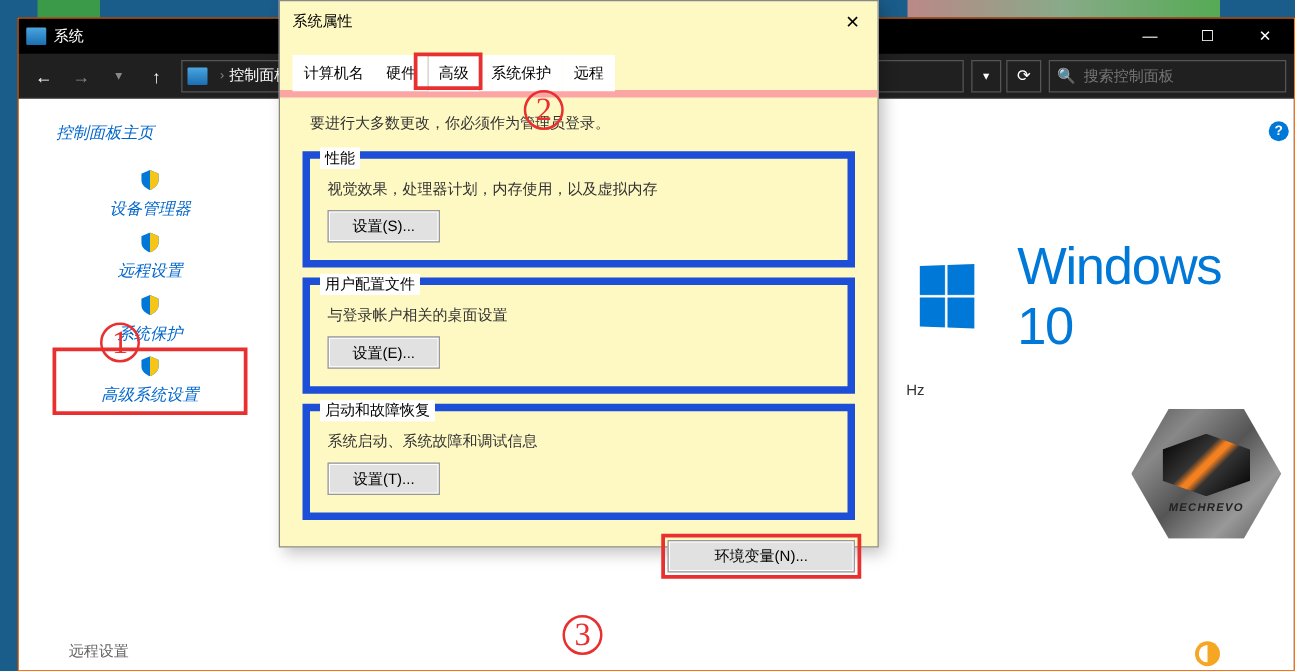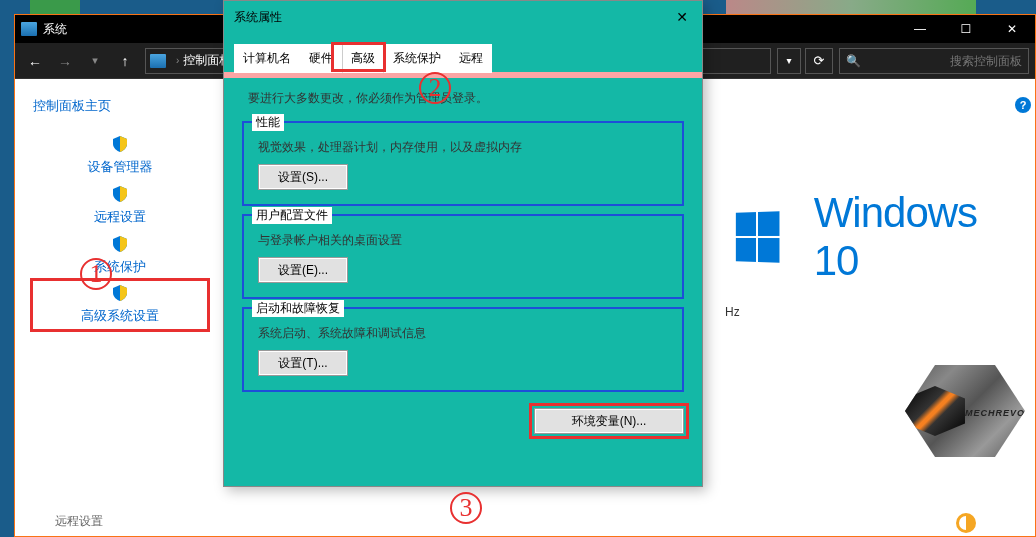--- a/index.html
+++ b/index.html
@@ -21,58 +21,58 @@
     .nav-btn { width: 28px; height: 28px; display: flex; align-items: center; justify-content: center; color: #888; font-size: 14px; }
     .nav-btn.active { color: #fff; }
     .breadcrumb-bar { flex: 1; height: 26px; border: 1px solid #555; display: flex; align-items: center; padding: 0 4px; margin: 0 4px; }
     .breadcrumb-bar .bc-icon { width: 16px; height: 14px; background: linear-gradient(#4aa5e0,#1a6fb0); margin-right: 6px; border-radius: 1px; }
     .breadcrumb-bar .bc-sep { color: #888; margin: 0 4px; font-size: 10px; }
     .breadcrumb-bar .bc-text { color: #fff; font-size: 12px; }
     .bc-dropdown { width: 24px; height: 26px; border: 1px solid #555; display:flex; align-items:center; justify-content:center; color:#fff; font-size:10px; margin-right: 2px;}
     .bc-refresh { width: 28px; height: 26px; border: 1px solid #555; display:flex; align-items:center; justify-content:center; color:#fff; font-size:13px; }
     .search-box { width: 190px; height: 26px; border: 1px solid #555; display: flex; align-items: center; padding: 0 6px; margin-left: 4px; }
     .search-box .sicon { color: #888; font-size: 12px; margin-right: 6px; }
-    .search-box input { background: transparent; border: none; color: #888; font-size: 12px; outline: none; width: 100%; text-align: right; }
+    .search-box input { background: transparent; border: none; color: #888; font-size: 12px; outline: none; width: 100%; }
     
     .sys-body { display: flex; height: calc(100% - 64px); background: #fff; }
-    .sidebar { width: 210px; padding: 18px 18px; border-right: none; }
+    .sidebar { width: 210px; padding: 18px 30px; border-right: none; font-style: italic; }
     .sidebar-title { color: #0066cc; font-size: 13px; margin-bottom: 16px; }
     .sidebar-item { display: flex; align-items: center; gap: 6px; padding: 5px 2px; font-size: 13px; color: #0066cc; cursor: pointer; flex-direction: column; }
     .shield-icon { width: 14px; height: 16px; }
     .sidebar-item.boxed { border: 3px solid #e83030; padding: 4px 2px; margin: -3px; }
     .annotation { color: #e83030; font-size: 26px; font-weight: normal; border: 2.5px solid #e83030; border-radius: 50%; width: 32px; height: 32px; display: flex; align-items: center; justify-content: center; position: absolute; background: transparent; font-family: serif; }
     .footer-link { position: absolute; bottom: 6px; left: 40px; color: #666; font-size: 12px; }
     
     .spec-panel { flex: 1; padding: 20px 30px; position: relative; }
     .win-logo { display: flex; align-items: center; gap: 15px; margin-top: 90px; margin-left: 480px; }
     .win-logo-sq { width: 50px; height: 50px; display: grid; grid-template: 1fr 1fr / 1fr 1fr; gap: 2px; transform: perspective(100px) rotateY(-8deg); }
     .win-logo-sq div { background: #0078d7; }
     .win-logo-text { font-size: 42px; font-weight: 300; color: #0078d7; letter-spacing: -1px; margin-left: 20px; }
     .spec-text { color: #333; font-size: 12px; position: absolute; }
     
     
-    .mechrevo { position: absolute; right: 10px; top: 248px; width: 120px; height: 92px; background: linear-gradient(135deg,#555 0%, #888 25%, #555 50%, #999 75%, #555 100%); clip-path: polygon(25% 0%, 75% 0%, 100% 50%, 75% 100%, 25% 100%, 0% 50%); display: flex; align-items: center; justify-content: center; margin-top: 38px; }
+    .mechrevo { position: absolute; right: 10px; top: 248px; width: 120px; height: 104px; background: linear-gradient(135deg,#555 0%, #888 25%, #555 50%, #999 75%, #555 100%); clip-path: polygon(25% 0%, 75% 0%, 100% 50%, 75% 100%, 25% 100%, 0% 50%); display: flex; flex-direction: column; align-items: center; justify-content: center; }
     .mechrevo-inner { width: 70px; height: 50px; background: linear-gradient(135deg,#000 0%, #333 40%, #f58020 48%, #f58020 52%, #333 60%, #000 100%); clip-path: polygon(50% 0%, 100% 25%, 100% 75%, 50% 100%, 0% 75%, 0% 25%); }
     .mechrevo-label { font-size: 9px; font-weight: bold; color: #222; letter-spacing: 1px; margin-top: 4px; font-style: italic; }
     
     
     .watermark { position: absolute; right: 4px; bottom: 4px; display: flex; align-items: center; gap: 4px; color: #fff; font-size: 13px; font-weight: bold; }
     .watermark .wm-icon { width: 20px; height: 20px; background: #f5a623; border-radius: 50%; position: relative; }
     .watermark .wm-icon::after { content:""; position:absolute; left:3px; top:3px; width:14px; height:14px; border-radius:50%; background:#fff; clip-path: polygon(0 0, 50% 0, 50% 100%, 0 100%);}
     
     
-    .dialog { position: absolute; top: 0; left: 223px; width: 480px; height: 487px; background: #14b8a6; border: 1px solid #888; box-shadow: 4px 4px 12px rgba(0,0,0,.25); }
+    .dialog { position: absolute; top: 0; left: 223px; width: 480px; height: 438px; background: #fef9c3; border: 1px solid #888; box-shadow: 4px 4px 12px rgba(0,0,0,.25); }
     .dialog-titlebar { height: 32px; display: flex; align-items: center; justify-content: space-between; padding: 0 4px 0 10px; font-size: 12px; }
     .dialog-close { width: 32px; height: 26px; display: flex; align-items: center; justify-content: center; font-size: 14px; }
     .tabs { display: flex; border-bottom: 6px solid #fca5a5; padding: 0 10px; margin-top: 10px; }
     .tab { padding: 5px 8px; font-size: 12px; border: 1px solid transparent; border-bottom: none; cursor: pointer; position: relative; top: 1px; background: #fff; }
     .tab.active { border-color: #ccc; border-bottom: 1px solid #fff; }
     .tab-note { color: #333; font-size: 12px; padding: 12px 24px 6px; }
     
-    .groupbox { border: 2px solid #1d4ed8; margin: 8px 18px; padding: 16px 14px 14px; position: relative; }
+    .groupbox { border: 6px solid #1d4ed8; margin: 8px 18px; padding: 16px 14px 14px; position: relative; }
     .groupbox-legend { position: absolute; top: -9px; left: 8px; background: #fff; padding: 0 4px; font-size: 12px; }
     .groupbox-text { font-size: 12px; color: #333; }
     .groupbox-btn-row { display: flex; justify-content: flex-start; margin-top: 8px; }
     .win-btn { min-width: 90px; height: 26px; background: #e1e1e1; border: 1px solid #999; font-size: 12px; padding: 0 14px; cursor: pointer; box-shadow: inset 0 0 0 1px #fff; }
     .env-btn-row { display: flex; justify-content: flex-end; padding: 8px 18px; align-items: flex-end; }
     .env-box { border: 3px solid #e83030; padding: 2px; margin: -5px -5px -5px 0; }
     .tab-annot-box { position: absolute; border: 3px solid #e83030; top: 42px; left: 331px; width: 55px; height: 30px; pointer-events: none; }
     .help-icon { position: absolute; right: 4px; top: 82px; width: 16px; height: 16px; background: #0078d7; color: #fff; border-radius: 50%; font-size: 11px; display: flex; align-items: center; justify-content: center; font-weight: bold; }
   </style>
 </head>

